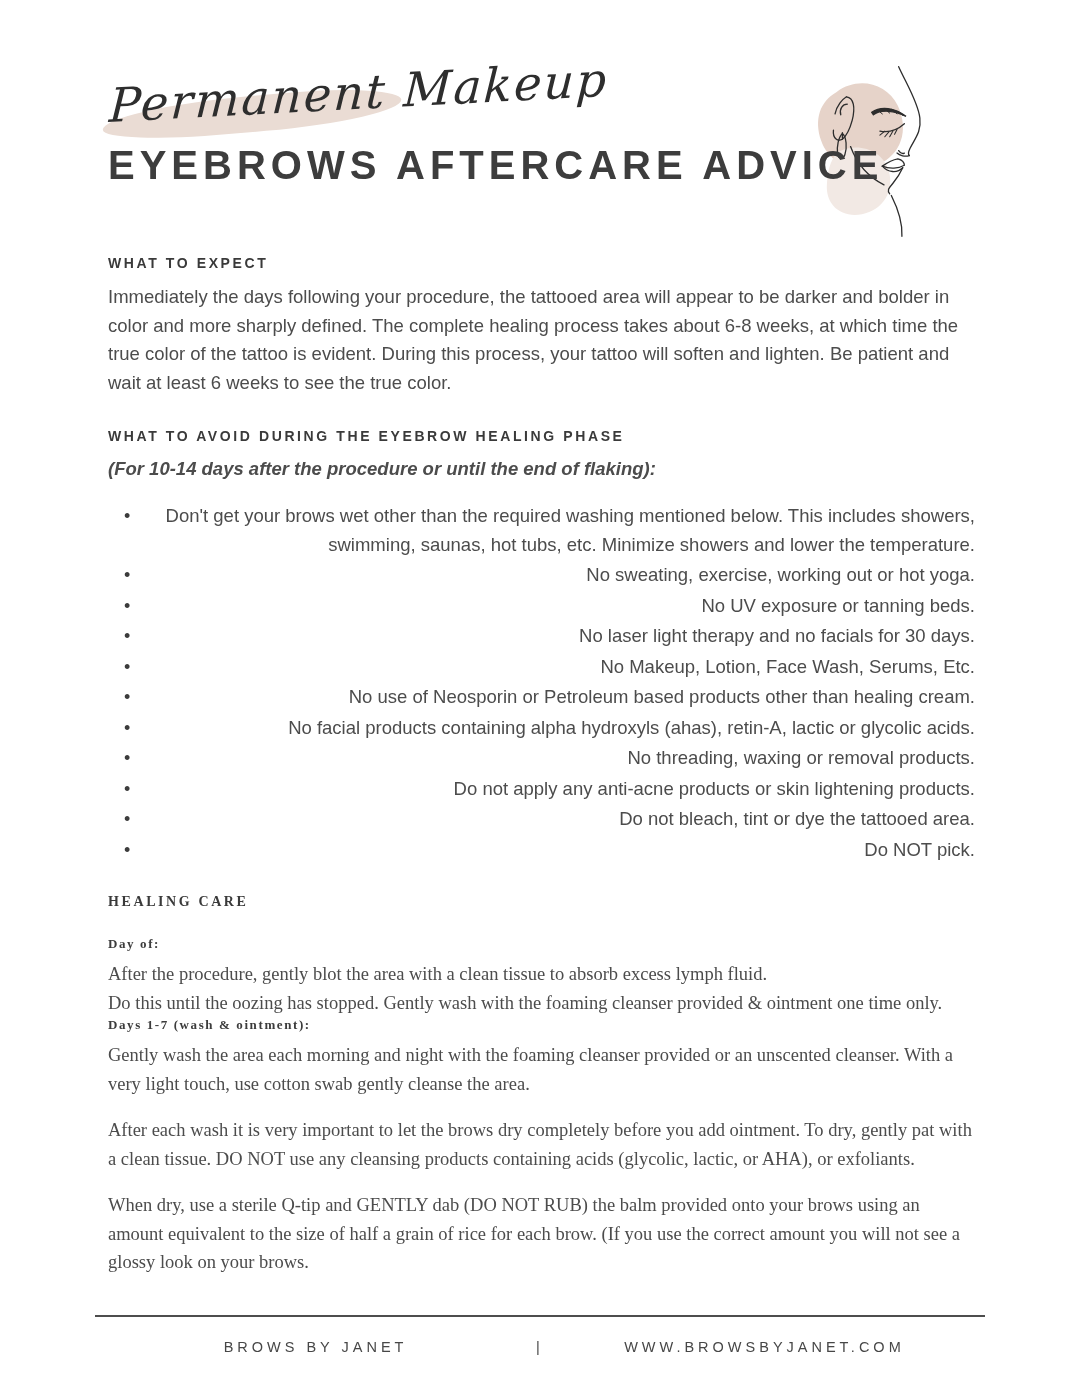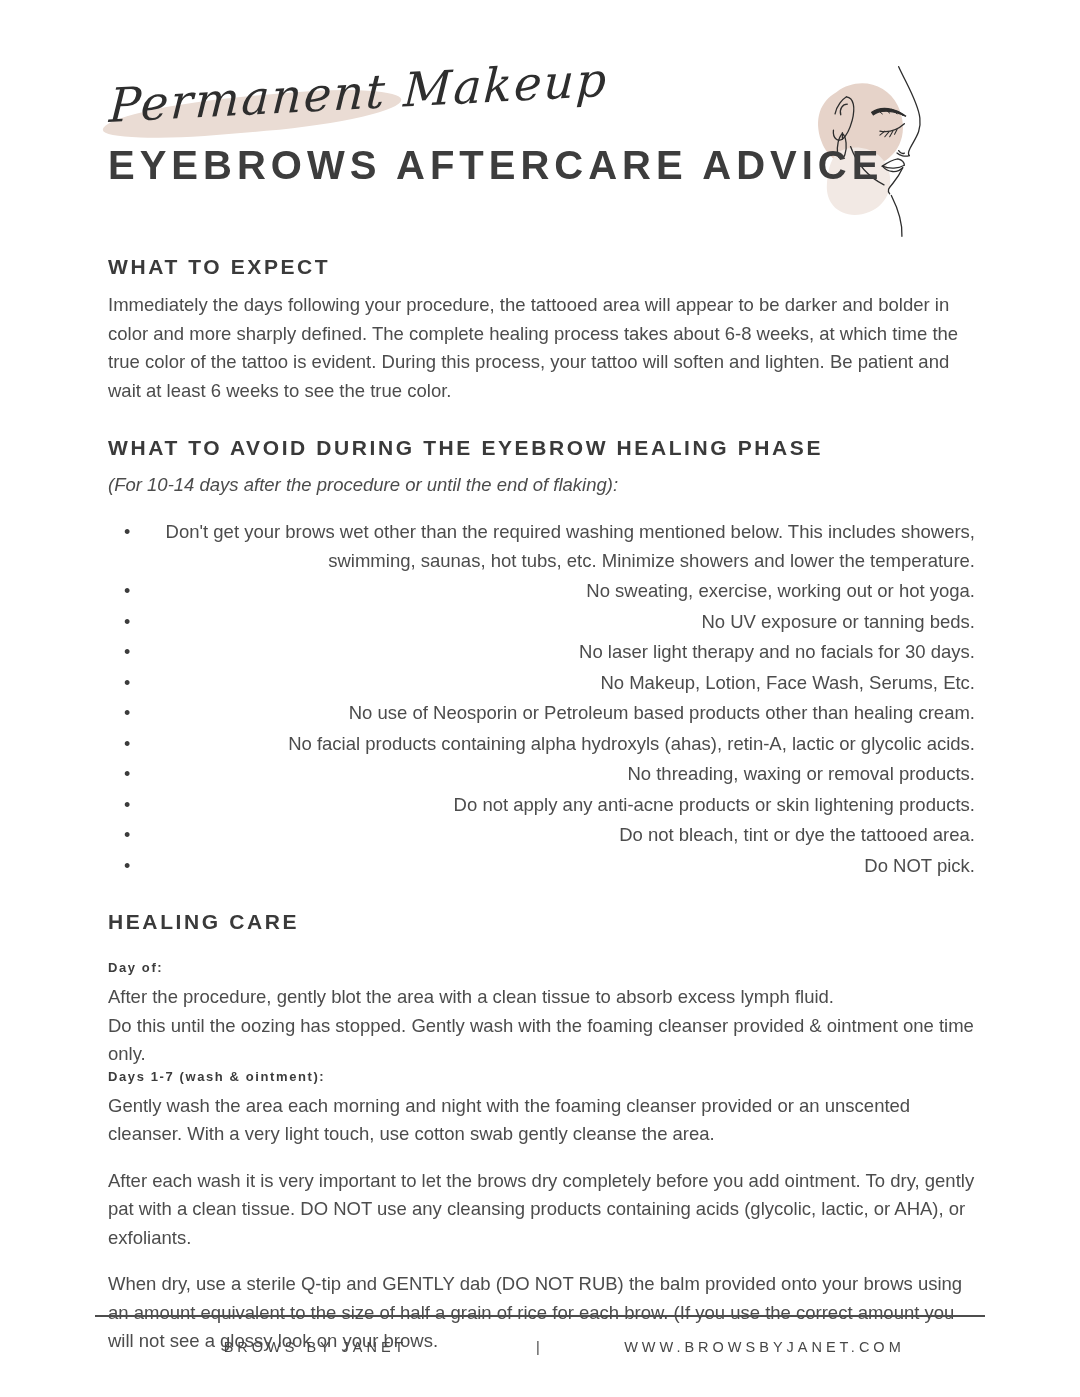--- a/index.html
+++ b/index.html
@@ -42,40 +42,41 @@
     font-weight:800;
     letter-spacing:5px;
     color:#3d3d3d;
     white-space:nowrap;
   }
   .face-art{position:absolute;right:68px;top:34px;}
 
   
   .section-heading{
     margin:0 0 12px 0;
-    font-size:21px;
+    font-size:14px;
     font-weight:700;
     letter-spacing:2.6px;
     color:#3a3a3a;
   }
   .body-text{
     margin:0;
     font-size:18.5px;
     line-height:28.5px;
     color:#4c4c4c;
     max-width:875px;
   }
   .sec-expect{margin-top:20px;}
   .sec-avoid{margin-top:31px;}
   .avoid-sub{
     margin:0;
     font-size:18.5px;
     font-style:italic;
     line-height:26px;
     color:#4c4c4c;
+    font-weight:bold;
   }
   .avoid-list{
     margin:20px 0 0 0;
     padding:0 0 0 36px;
     list-style:none;
     max-width:880px;
     text-align:right;
   }
   .avoid-list li{
     position:relative;
@@ -85,21 +86,21 @@
     color:#4c4c4c;
   }
   .avoid-list li::before{
     content:"•";
     position:absolute;
     left:-20px;
     top:0;
     font-size:18px;
     color:#3c3c3c;
   }
-  .sec-healing{margin-top:30px;}
+  .sec-healing{margin-top:30px;font-family:Liberation Serif, serif;}
   .sub-heading{
     margin:26px 0 8px 0;
     font-size:13px;
     font-weight:700;
     letter-spacing:1.6px;
     color:#3c3c3c;
   }
   .sub-heading.tight{margin:0 0 8px 0;}
   .block-line{display:block;}
   .para{margin:0 0 0 0;}

